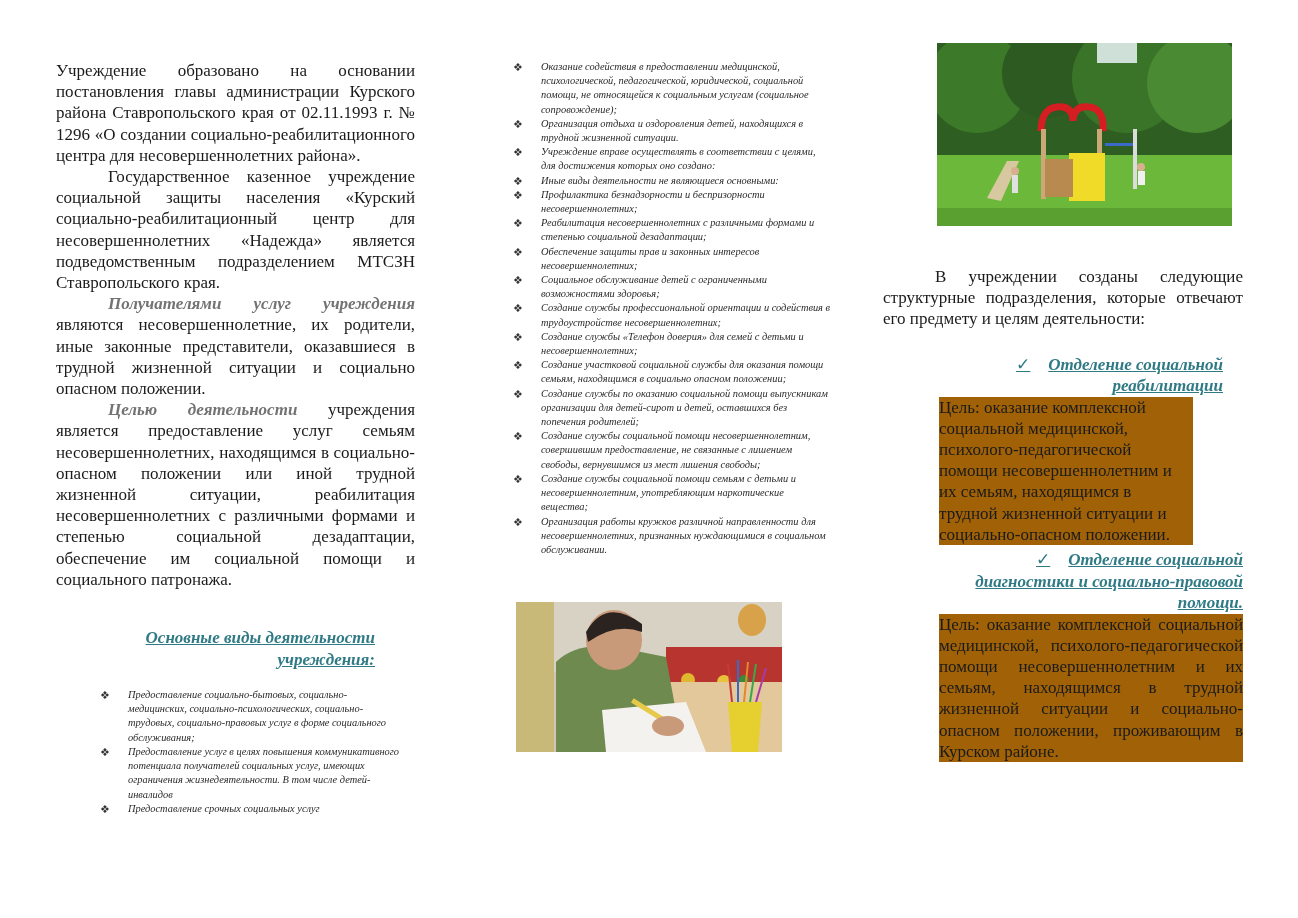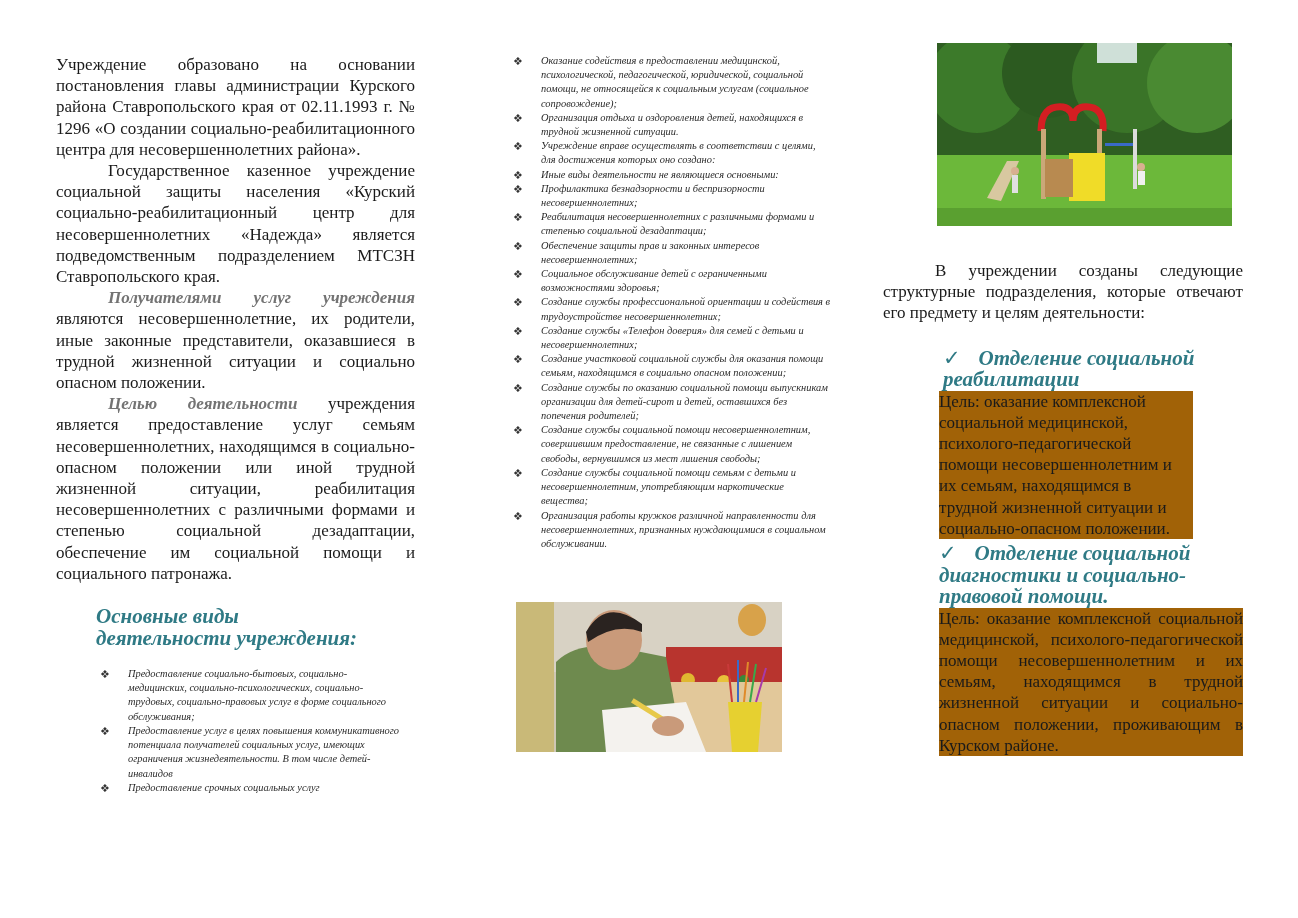--- a/index.html
+++ b/index.html
@@ -1,43 +1,43 @@
 <!DOCTYPE html>
 <html><head>
 <meta charset="utf-8">
 <style>
   html, body { margin: 0; padding: 0; background: #ffffff; }
   body { width: 1298px; height: 918px; position: relative; overflow: hidden;
          font-family: "Liberation Serif", "DejaVu Serif", serif; color: #1a1a1a; }
-  .col { position: absolute; top: 10px; }
+  .col { position: absolute; top: 16px; }
   .body-text { font-size: 17px; line-height: 21.2px; text-align: justify; }
   .para { margin: 0; }
   .indent { text-indent: 52px; }
   .accent { color: #737373; font-weight: bold; font-style: italic; }
-  .heading { color: #2f7a85; font-weight: bold; font-style: italic; font-size: 21px; line-height: 21.5px; text-align: left; }
+  .heading { color: #2f7a85; font-weight: bold; font-style: italic; font-size: 17px; line-height: 21.5px; text-align: right; text-decoration: underline; }
   .small-list { list-style: none; margin: 0; padding: 0; font-style: italic; font-size: 10.4px; line-height: 14.2px; color: #2a2a2a; }
   .small-list li { position: relative; padding-left: 28px; }
   .bullet { position: absolute; left: 0; top: 0; font-style: normal; font-size: 11px; color: #333; }
   .photo { position: absolute; overflow: hidden; }
   .shaded { background: #a16207; }
   .check { color: #2f7a85; font-style: normal; font-weight: normal; margin-right: 18px; }
 </style>
 </head>
 <body>
 
 <div class="col" style="left:56px; width:359px;">
   <p class="para body-text" style="margin-top:44px;">Учреждение образовано на основании постановления главы администрации Курского района Ставропольского края от 02.11.1993 г. № 1296 «О создании социально-реабилитационного центра для несовершеннолетних района».</p>
   <p class="para body-text indent">Государственное казенное учреждение социальной защиты населения «Курский социально-реабилитационный центр для несовершеннолетних «Надежда» является подведомственным подразделением МТСЗН Ставропольского края.</p>
   <p class="para body-text indent">
     <span class="accent">Получателями услуг учреждения</span><span> являются несовершеннолетние, их родители, иные законные представители, оказавшиеся в трудной жизненной ситуации и социально опасном положении.</span>
   </p>
   <p class="para body-text indent">
     <span class="accent">Целью деятельности</span><span> учреждения является предоставление услуг семьям несовершеннолетних, находящимся в социально-опасном положении или иной трудной жизненной ситуации, реабилитация несовершеннолетних с различными формами и степенью социальной дезадаптации, обеспечение им социальной помощи и социального патронажа.</span>
   </p>
-  <div class="heading" style="margin-top:22px; padding:0 40px 0 40px;">Основные виды деятельности учреждения:</div>
+  <div class="heading" style="margin-top:37px; padding:0 40px 0 40px;">Основные виды деятельности учреждения:</div>
   <ul class="small-list" style="margin-top:18px; padding-left:44px; width:300px;">
     <li><span class="bullet">❖</span><span>Предоставление социально-бытовых, социально-медицинских, социально-психологических, социально-трудовых, социально-правовых услуг в форме социального обслуживания;</span></li>
     <li><span class="bullet">❖</span><span>Предоставление услуг в целях повышения коммуникативного потенциала получателей социальных услуг, имеющих ограничения жизнедеятельности. В том числе детей-инвалидов</span></li>
     <li><span class="bullet">❖</span><span>Предоставление срочных социальных услуг</span></li>
   </ul>
 </div>
 
 <div class="col" style="left:513px; width:318px;">
   <ul class="small-list" style="margin-top:44px;">
     <li><span class="bullet">❖</span><span>Оказание содействия в предоставлении медицинской, психологической, педагогической, юридической, социальной помощи, не относящейся к социальным услугам (социальное сопровождение);</span></li>

